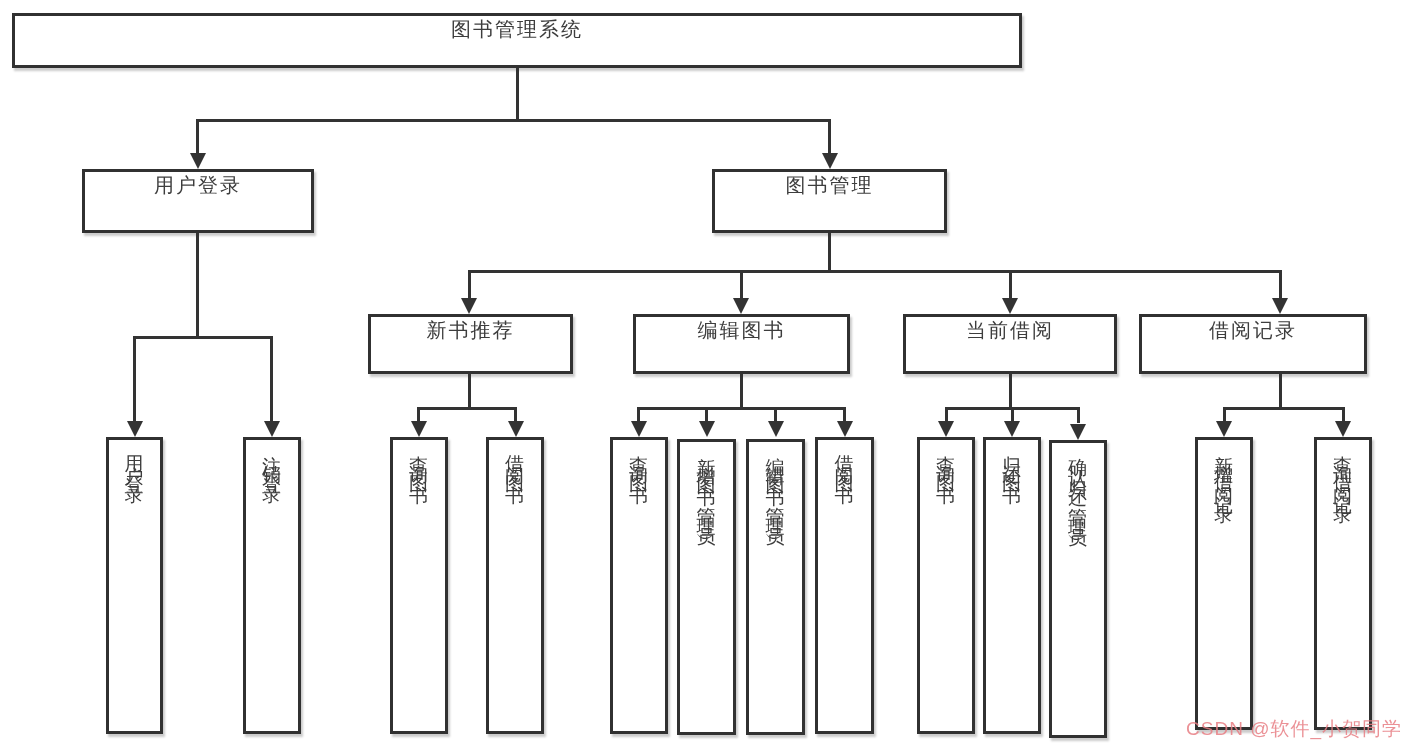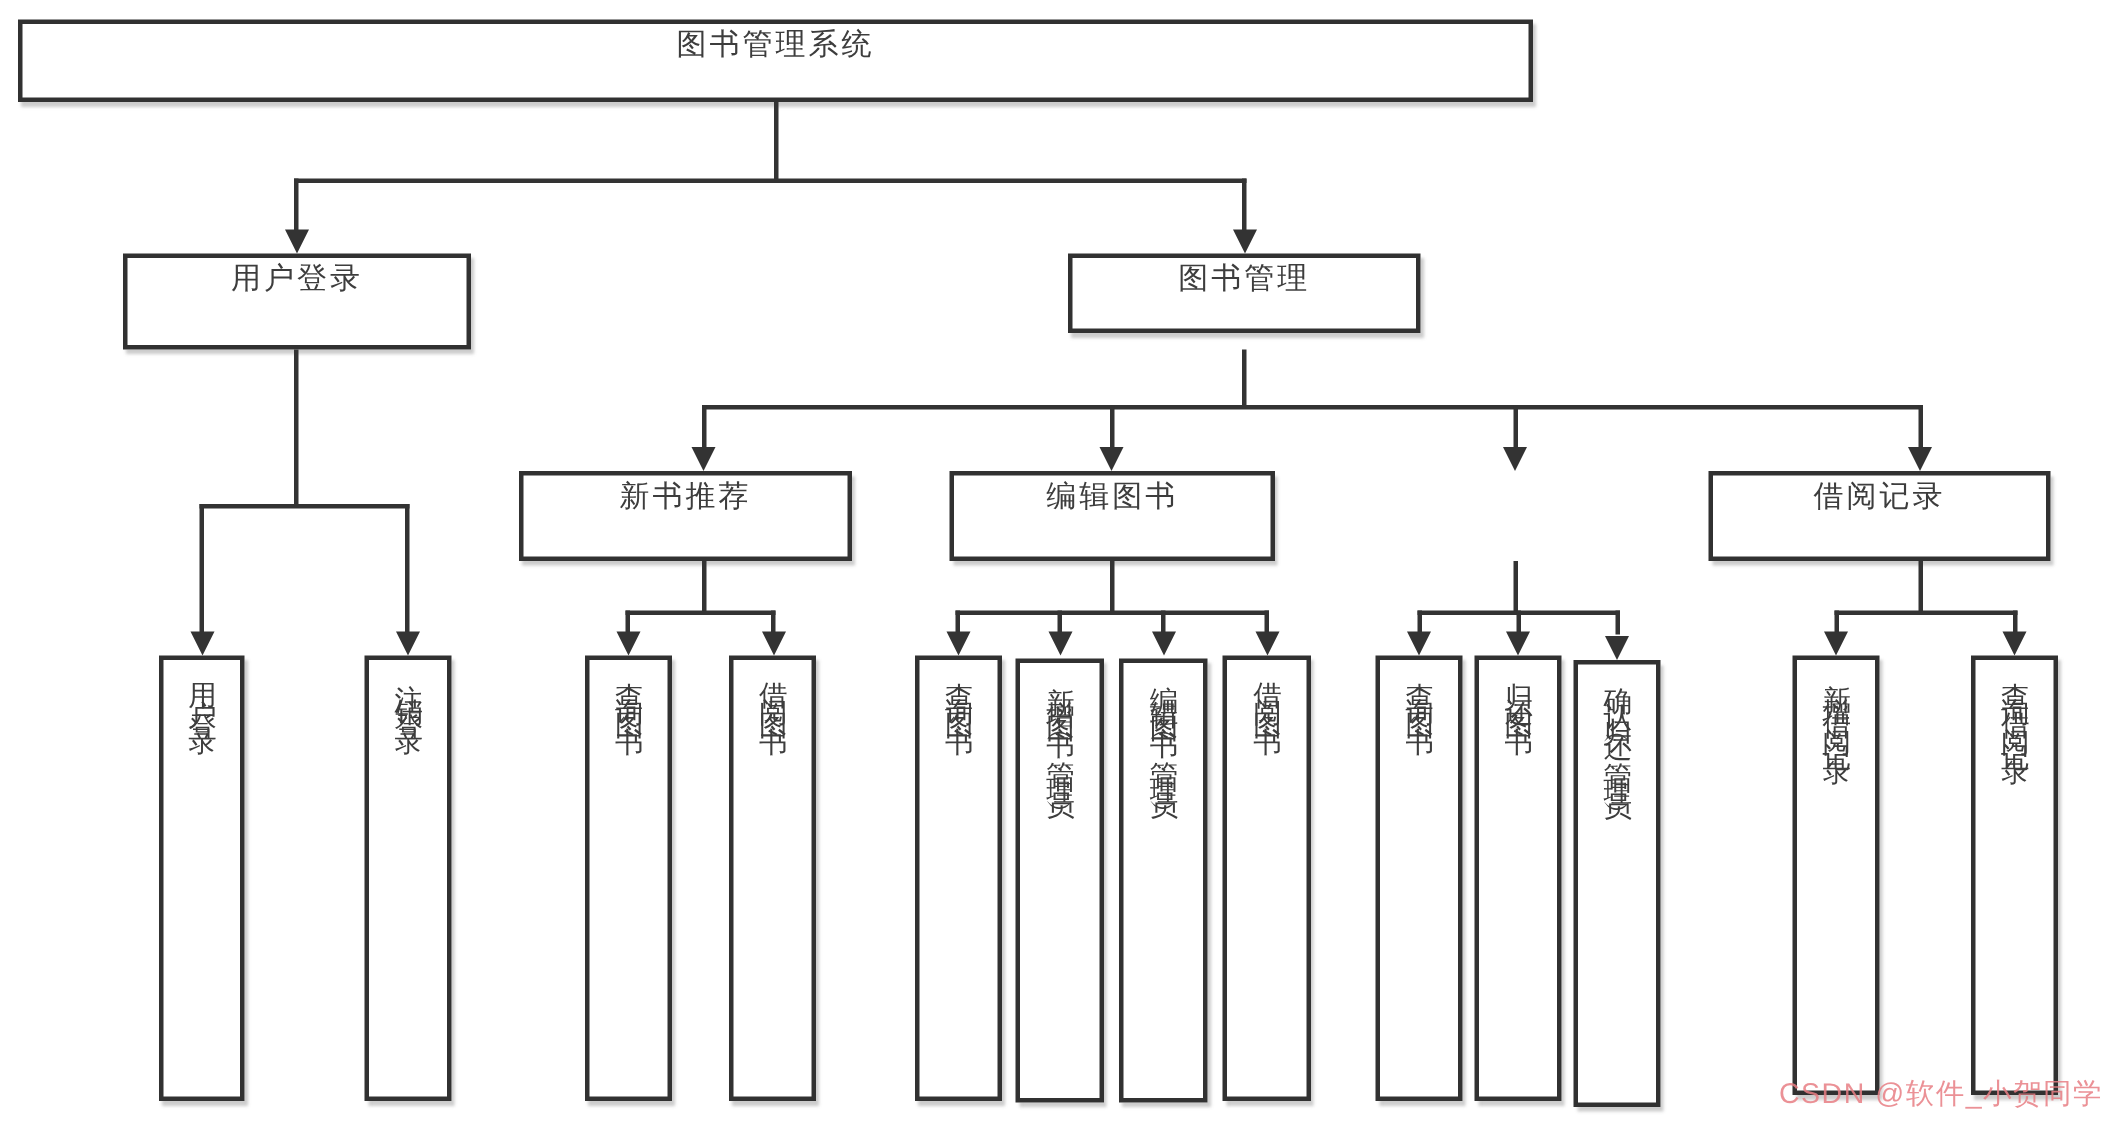--- a/index.html
+++ b/index.html
@@ -43,29 +43,32 @@
 
 <div id="canvas">
 
   <div class="node node-h" style="left:12px;top:13px;width:1010px;height:55px;">
     <span class="lbl">图书管理系统</span>
   </div>
 
   <div class="node node-h" style="left:82px;top:169px;width:232px;height:64px;">
     <span class="lbl">用户登录</span>
   </div>
-  <div class="node node-h" style="left:712px;top:169px;width:235px;height:53px;">
+  <div class="node node-h" style="left:712px;top:169px;width:235px;height:64px;">
     <span class="lbl">图书管理</span>
   </div>
 
-  <div class="node node-h" style="left:346px;top:314px;width:222px;height:60px;">
+  <div class="node node-h" style="left:368px;top:314px;width:205px;height:60px;">
     <span class="lbl">新书推荐</span>
   </div>
   <div class="node node-h" style="left:633px;top:314px;width:217px;height:60px;">
     <span class="lbl">编辑图书</span>
+  </div>
+  <div class="node node-h" style="left:903px;top:314px;width:214px;height:60px;">
+    <span class="lbl">当前借阅</span>
   </div>
   <div class="node node-h" style="left:1139px;top:314px;width:228px;height:60px;">
     <span class="lbl">借阅记录</span>
   </div>
 
   <div class="node node-v" style="left:106px;top:437px;width:57px;height:297px;">
     <span class="lbl">用户登录</span>
   </div>
   <div class="node node-v" style="left:243px;top:437px;width:58px;height:297px;">
     <span class="lbl">注销登录</span>

